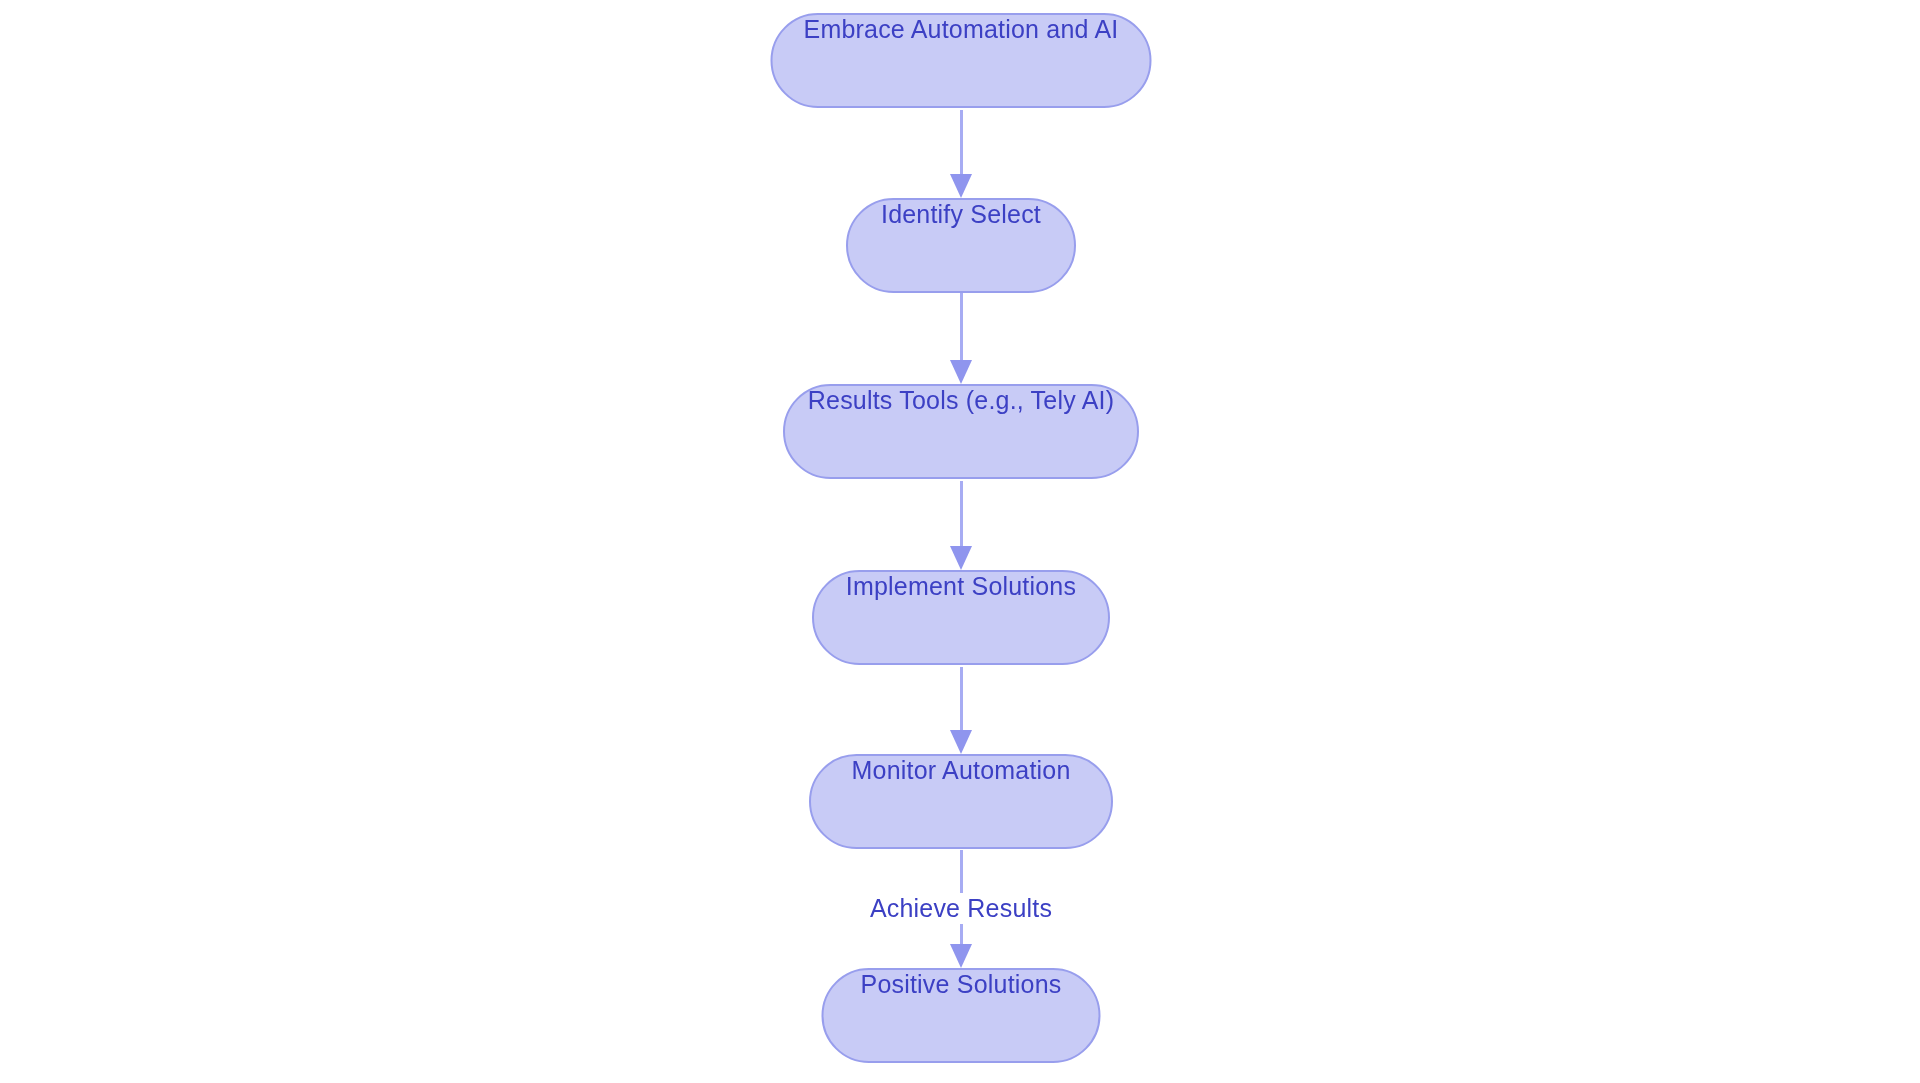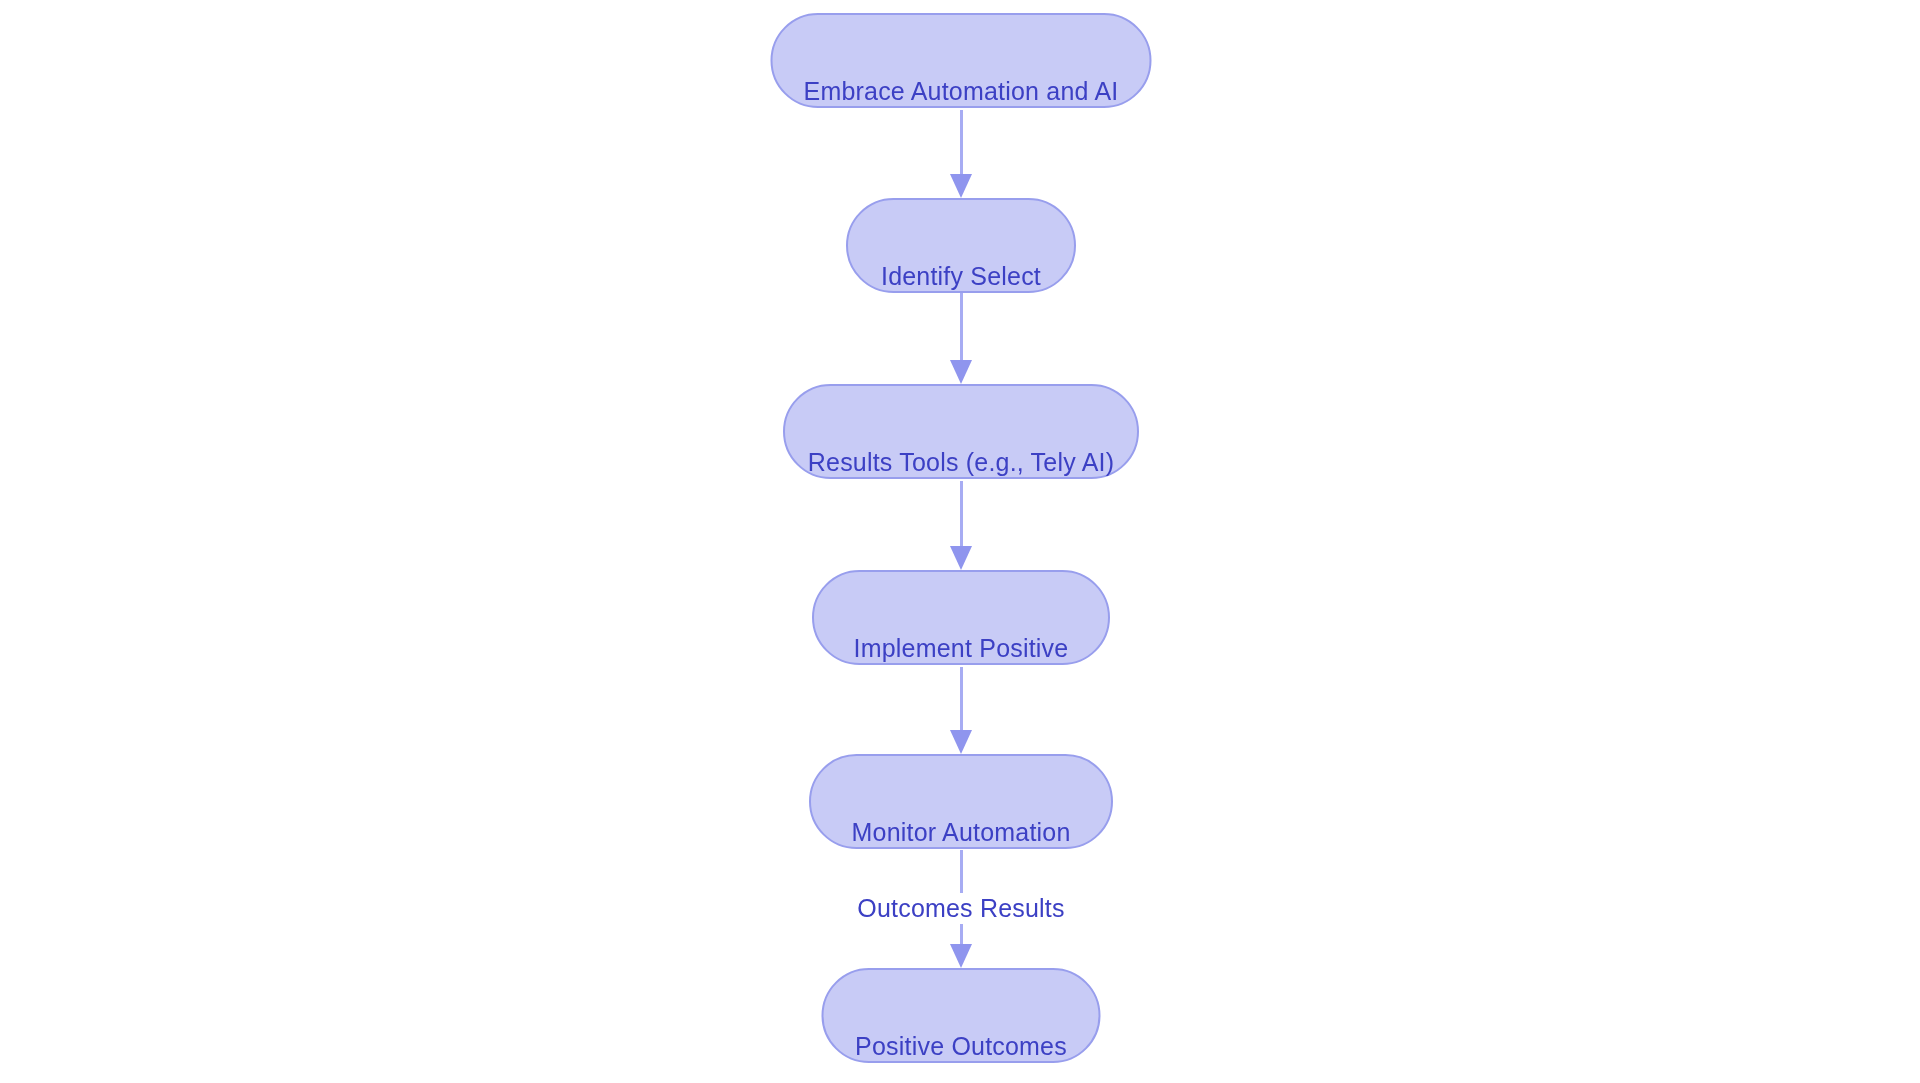--- a/index.html
+++ b/index.html
@@ -20,21 +20,21 @@
   
   .node {
     position: absolute;
     left: 961px;
     transform: translateX(-50%);
     height: 95px;
     background: #c8cbf6;
     border: 2px solid #989eed;
     border-radius: 48px;
     display: flex;
-    align-items: flex-end;
+    align-items: flex-start;
     justify-content: center;
     text-align: center;
     color: #3c40c4;
     font-size: 25px;
     letter-spacing: 0.2px;
     white-space: nowrap;
   }
   .n1 { top: 13px;  width: 381px; }
   .n2 { top: 198px; width: 230px; }
   .n3 { top: 384px; width: 356px; }
@@ -96,29 +96,29 @@
 
   <div class="node n2">
     <span>Identify Select</span>
   </div>
 
   <div class="node n3">
     <span>Results Tools (e.g., Tely AI)</span>
   </div>
 
   <div class="node n4">
-    <span>Implement Positive</span>
+    <span>Implement Solutions</span>
   </div>
 
   <div class="node n5">
     <span>Monitor Automation</span>
   </div>
 
   <div class="node n6">
-    <span>Positive Outcomes</span>
+    <span>Positive Solutions</span>
   </div>
 
   <div class="connector c1">
     <div class="line"></div>
     <div class="head"></div>
   </div>
 
   <div class="connector c2">
     <div class="line"></div>
     <div class="head"></div>
@@ -132,15 +132,15 @@
   <div class="connector c4">
     <div class="line"></div>
     <div class="head"></div>
   </div>
 
   <div class="connector c5">
     <div class="line"></div>
     <div class="head"></div>
   </div>
 
-  <div class="edge-label">Outcomes Results</div>
+  <div class="edge-label">Achieve Results</div>
 
 </div>
 
 </body></html>

